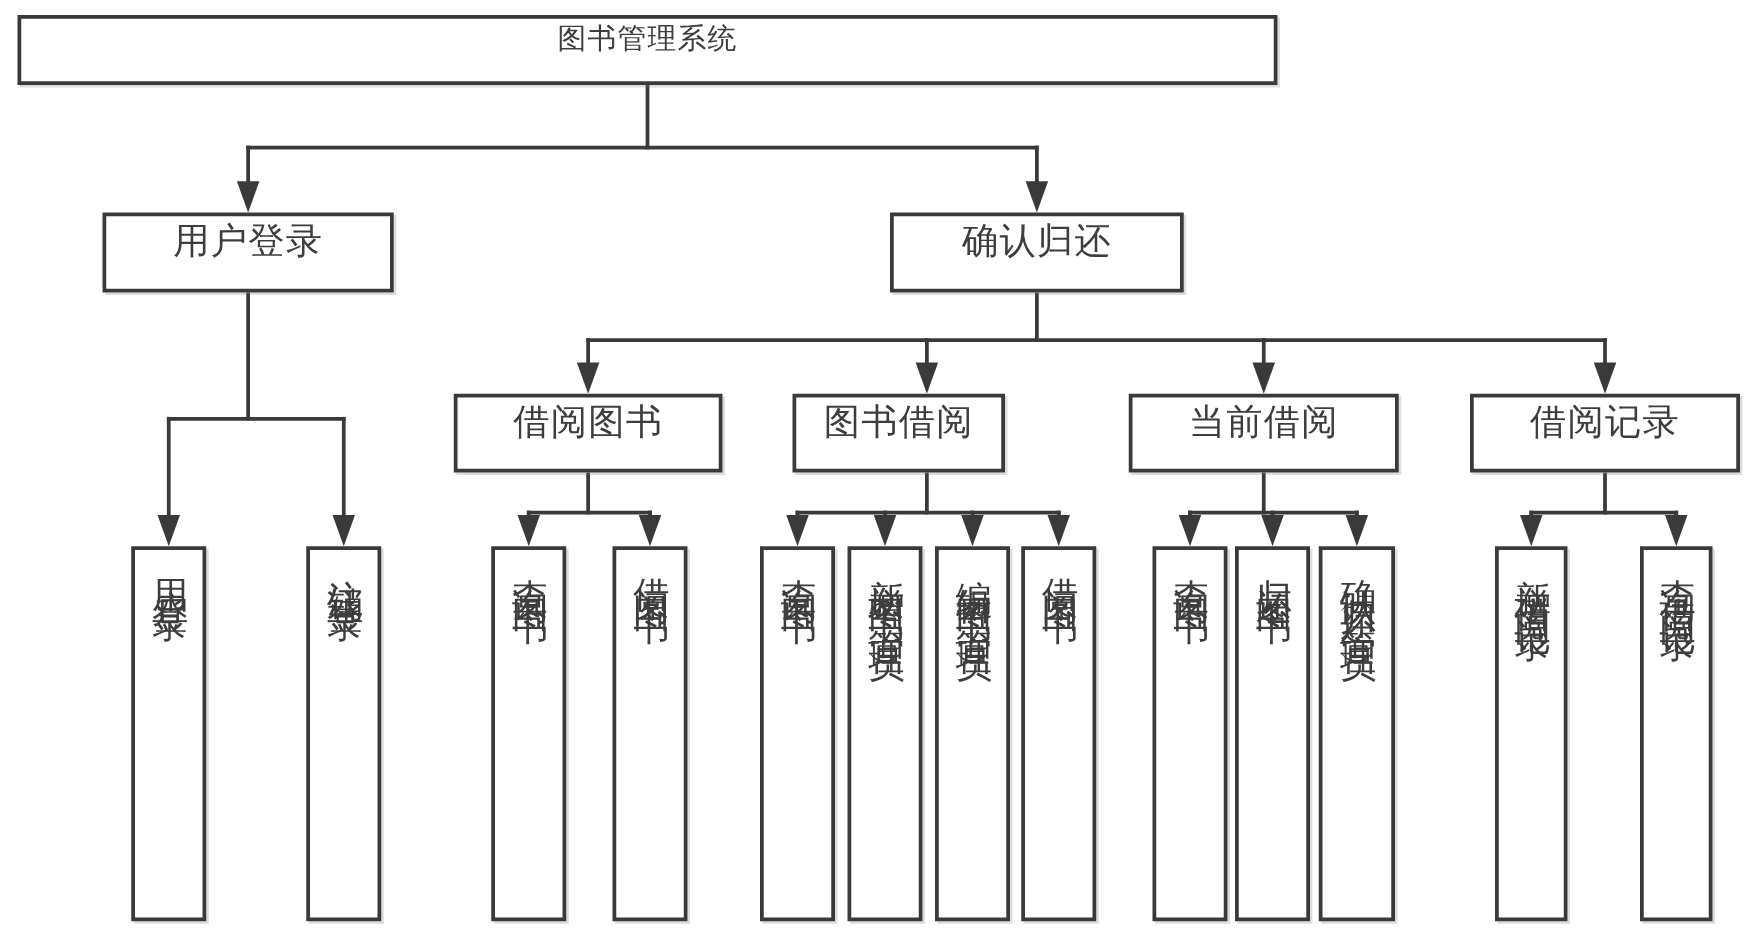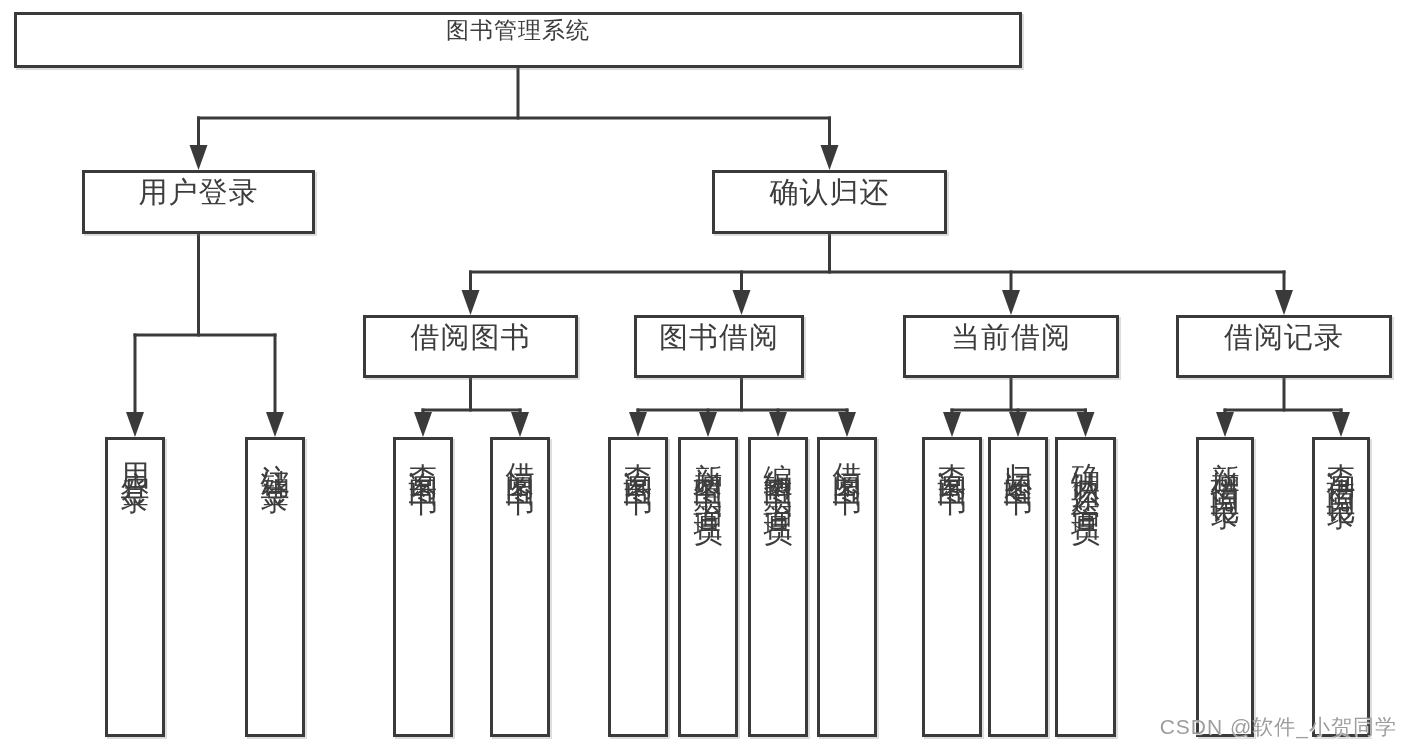--- a/index.html
+++ b/index.html
@@ -165,14 +165,13 @@
       <div class="node lvl4 vertical" style="left: 1055px; top: 437px; width: 61px; height: 300px;">
         <span class="node-label">确认归还（管理员）</span>
       </div>
       <div class="node lvl4 vertical" style="left: 1196px; top: 437px; width: 58px; height: 300px;">
         <span class="node-label">新增借阅记录</span>
       </div>
       <div class="node lvl4 vertical" style="left: 1312px; top: 437px; width: 58px; height: 300px;">
         <span class="node-label">查询借阅记录</span>
       </div>
     </div>
-  <div class="watermark">CSDN @软件_小贺同学</div>
 </div>
 
 </body></html>

